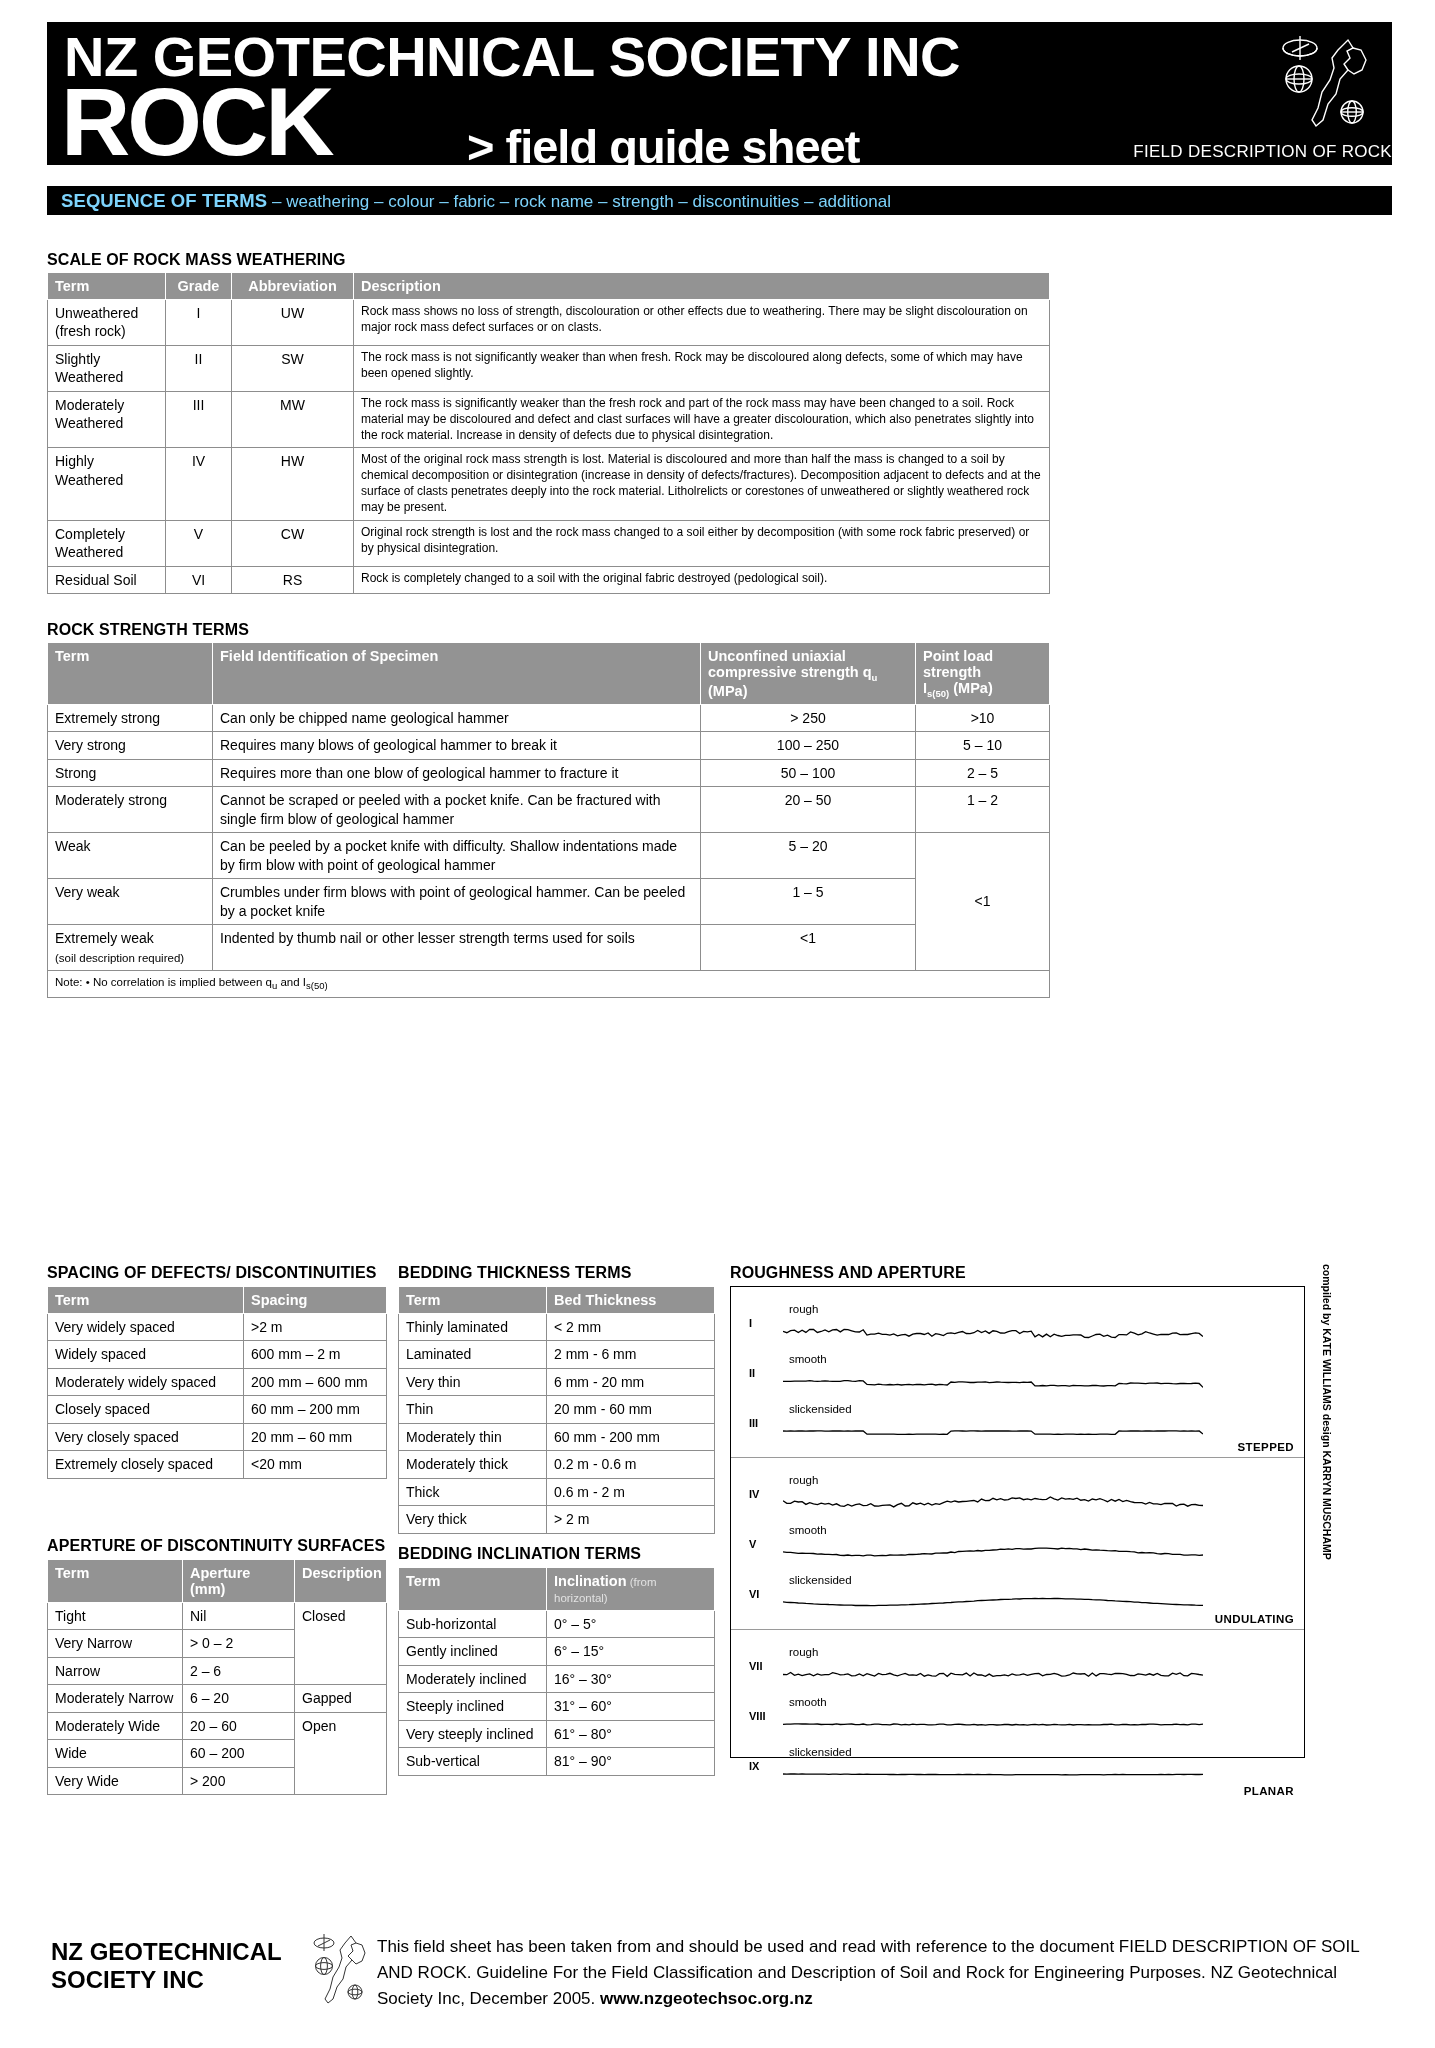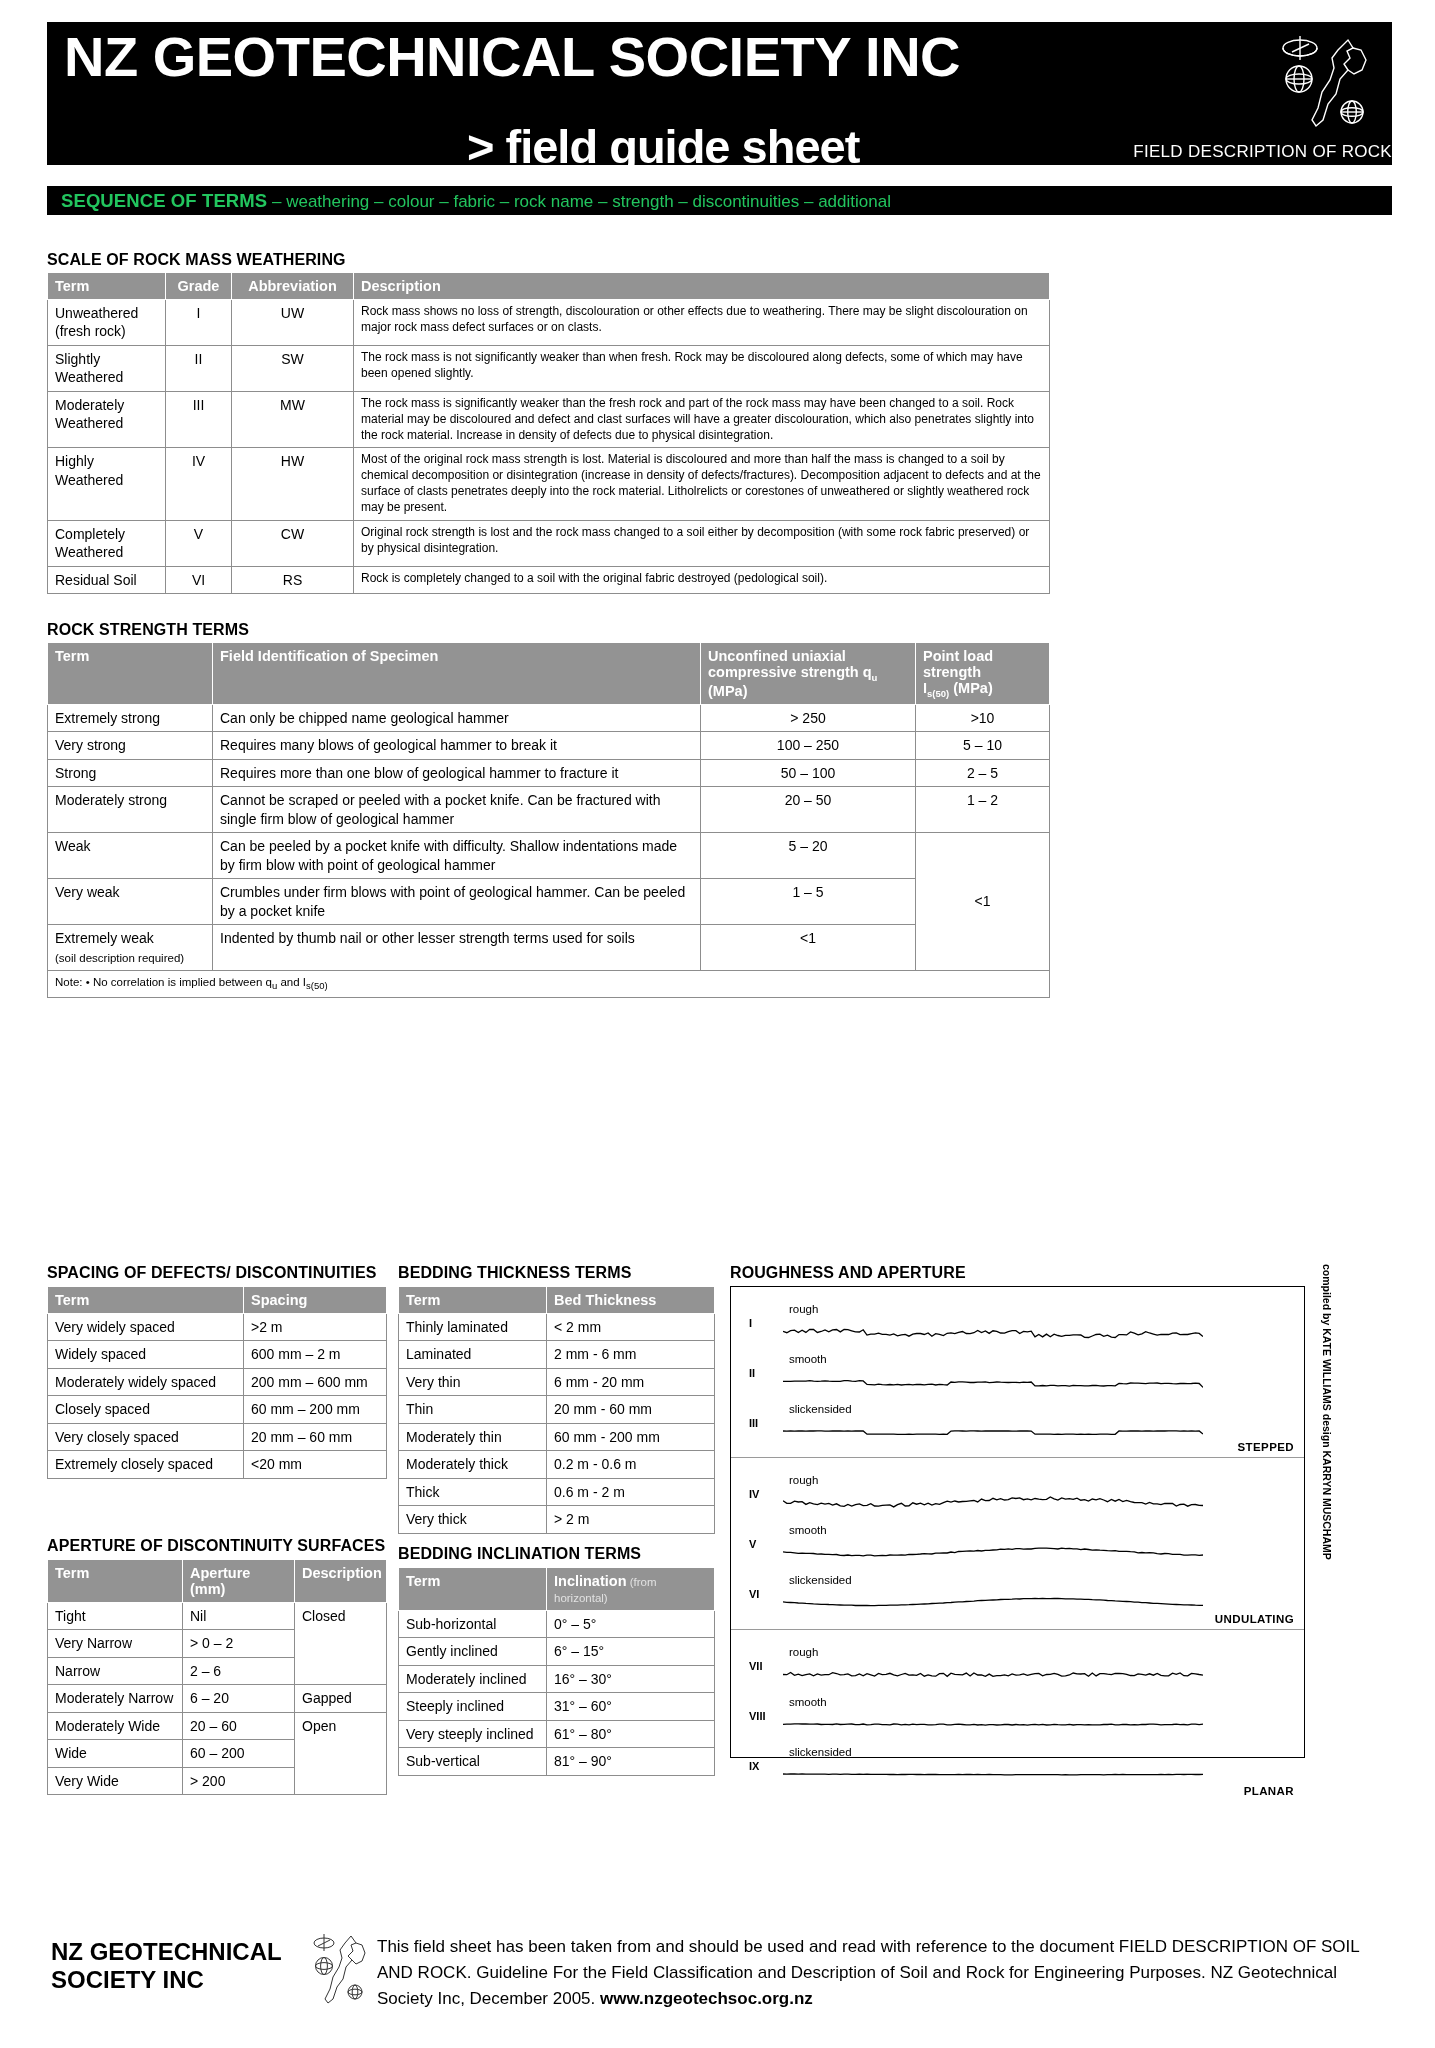--- a/index.html
+++ b/index.html
@@ -34,21 +34,21 @@
     font-size:47px; font-weight:bold; letter-spacing:-1px;
     line-height:50px; white-space:nowrap;
   }
   .logo-mark{ position:absolute; right:22px; top:12px; width:92px; height:96px; }
   .mh-fdr{
     position:absolute; left:0; top:163px; width:1345px;
     text-align:right; font-size:17px; color:#111; letter-spacing:.3px;
   }
   .seqbar{
     position:absolute; left:47px; top:186px; width:1345px; height:29px;
-    background:#000; color:#22c55e; line-height:29px; padding-left:14px;
+    background:#000; color:#7dd3fc; line-height:29px; padding-left:14px;
     font-size:17px; white-space:nowrap;
   }
   .seqbar b{ font-size:18.5px; letter-spacing:.1px; }
 
   
   .sec-title{ font-size:16px; font-weight:bold; letter-spacing:.1px;margin-top:8px; }
 
   
   table{ border-collapse:collapse; width:100%; table-layout:fixed; }
   table th{
@@ -107,20 +107,21 @@
   .ft-text{ position:absolute; left:330px; top:4px; width:1010px; font-size:17px; line-height:1.52; }
   .ft-text b{ font-weight:bold; }
 </style>
 </head>
 <body>
 
 <div class="page">
 
   <div class="masthead">
     <div class="mh-title">NZ GEOTECHNICAL SOCIETY INC</div>
+    <div class="mh-rock">ROCK</div>
     <div class="mh-sub">&gt; field guide sheet</div>
     <svg class="logo-mark" viewBox="0 0 92 96">
       <g fill="none" stroke="#fff" stroke-width="1.4">
         <ellipse cx="22" cy="14" rx="17" ry="8"></ellipse>
         <path d="M5 14 A17 8 0 0 0 39 14"></path>
         <line x1="22" y1="2" x2="22" y2="26"></line>
         <line x1="14" y1="18" x2="31" y2="10"></line>
         <circle cx="21" cy="45" r="13"></circle>
         <ellipse cx="21" cy="45" rx="13" ry="5"></ellipse>
         <ellipse cx="21" cy="45" rx="5" ry="13"></ellipse>

